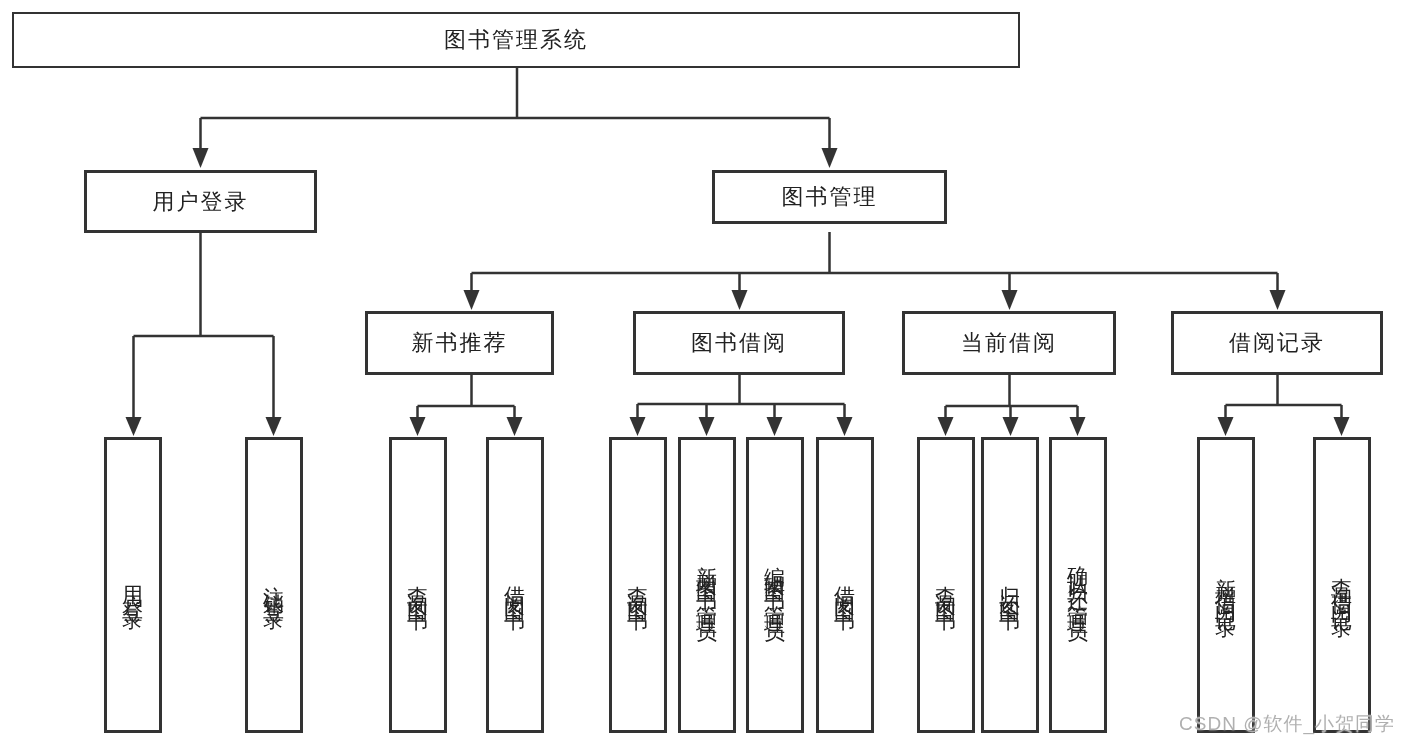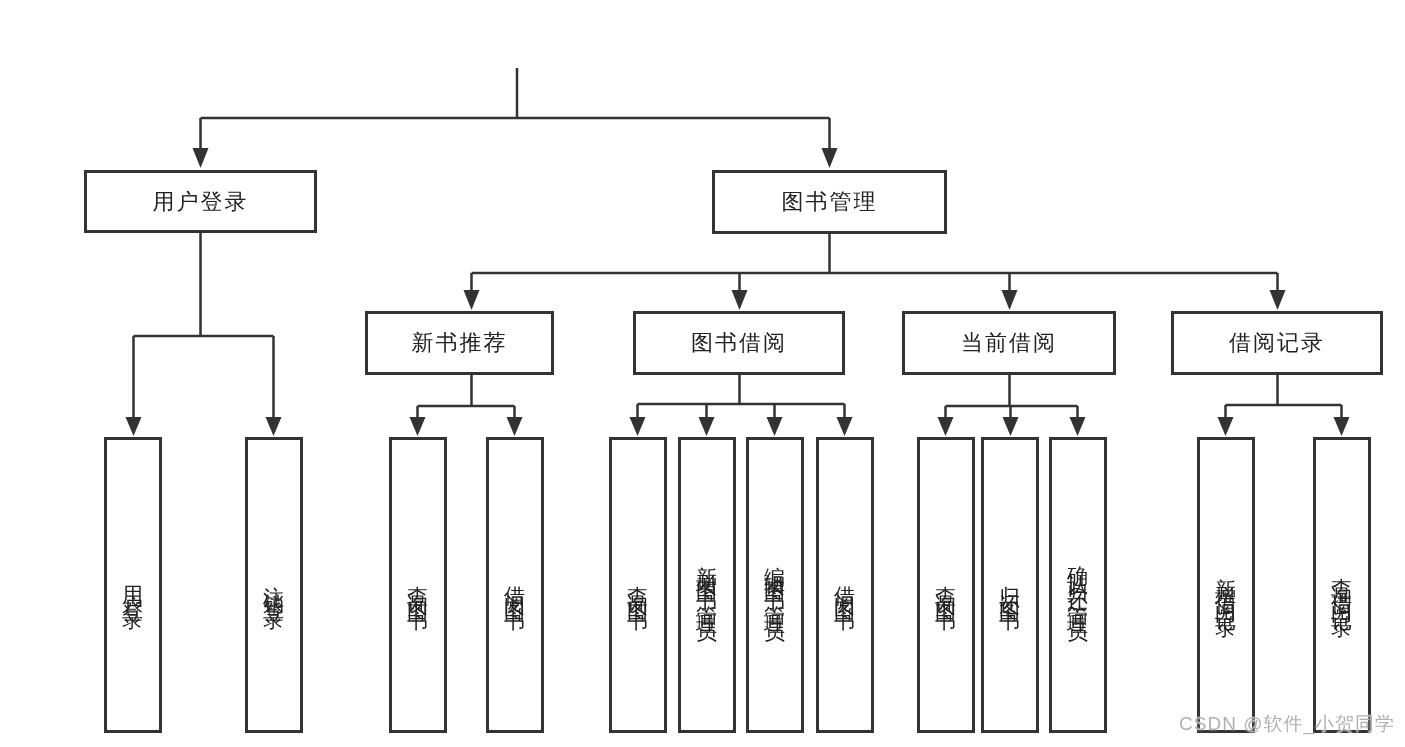--- a/index.html
+++ b/index.html
@@ -114,25 +114,28 @@
       <polygon points="1002.5,417 1018.5,417 1010.5,436"></polygon>
       <polygon points="1069.5,417 1085.5,417 1077.5,436"></polygon>
     </g>
     <g>
       <path d="M1277.5,374 V405 M1225.5,405 H1341.5 M1225.5,405 V419 M1341.5,405 V419"></path>
       <polygon points="1217.5,417 1233.5,417 1225.5,436"></polygon>
       <polygon points="1333.5,417 1349.5,417 1341.5,436"></polygon>
     </g>
   </svg>
 
+  <div class="box root" style="left:12px;top:12px;width:1008px;height:56px">
+    <span class="hlabel">图书管理系统</span>
+  </div>
 
   <div class="box" style="left:84px;top:170px;width:233px;height:63px">
     <span class="hlabel">用户登录</span>
   </div>
-  <div class="box" style="left:712px;top:170px;width:235px;height:64px">
+  <div class="box" style="left:712px;top:170px;width:235px;height:54px">
     <span class="hlabel">图书管理</span>
   </div>
 
   <div class="box" style="left:365px;top:311px;width:189px;height:64px">
     <span class="hlabel">新书推荐</span>
   </div>
   <div class="box" style="left:633px;top:311px;width:212px;height:64px">
     <span class="hlabel">图书借阅</span>
   </div>
   <div class="box" style="left:902px;top:311px;width:214px;height:64px">

